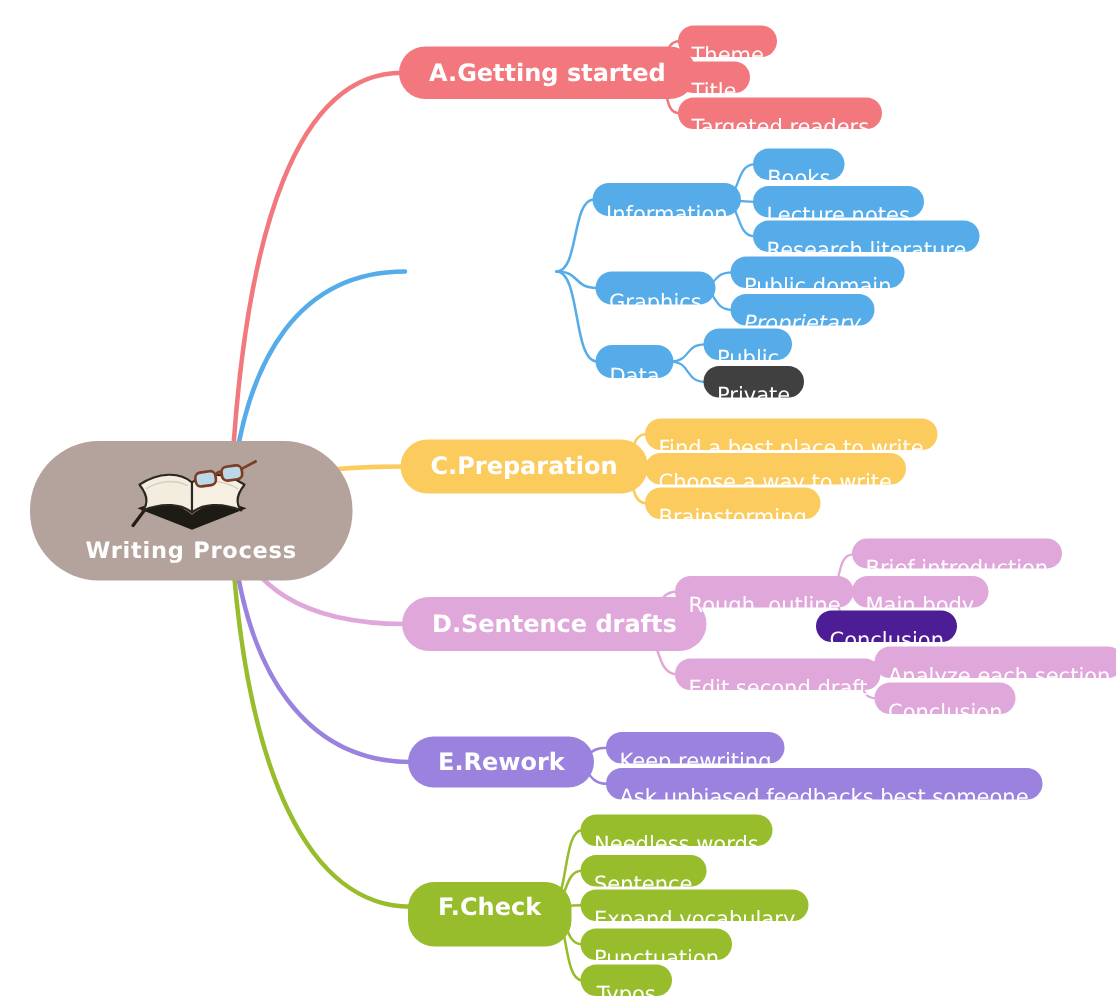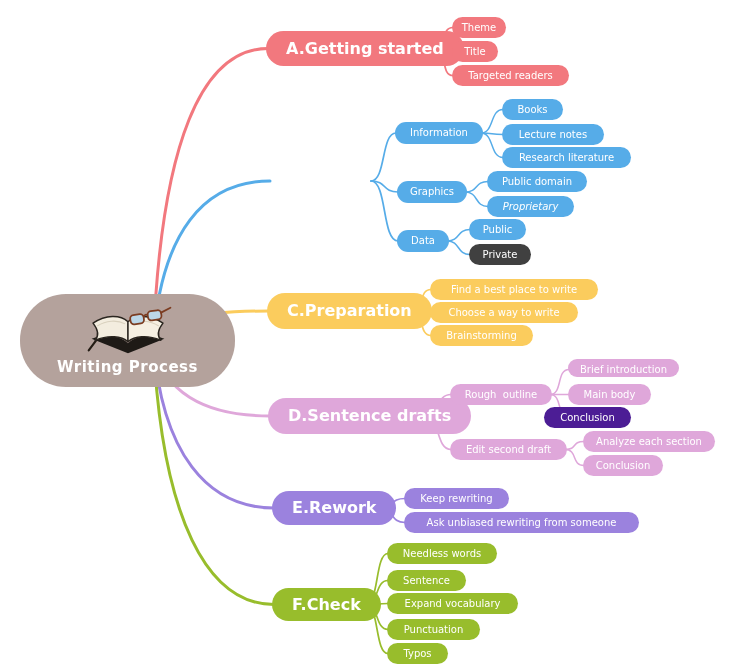--- a/index.html
+++ b/index.html
@@ -20,22 +20,22 @@
     color:#ffffff;
     text-align:center;
     white-space:pre;
   }
   .node.main{
     font-weight:bold;
     font-size:16px;
     padding:0 20px;
   }
   .node.child{
-    font-size:10px;
-    padding:0 9px;
+    font-size:14px;
+    padding:10px 9px;
   }
   #center-node{
     position:absolute;
     left:20px;top:294px;
     width:215px;height:93px;
     border-radius:46px;
     display:flex;flex-direction:column;
     align-items:center;justify-content:center;
     color:#ffffff;
     font-weight:bold;
@@ -126,20 +126,20 @@
     <div class="node main" style="left: 268px; top: 398px; height: 36px; line-height: 36px; border-radius: 19px; min-width: 156px; background: rgb(223, 167, 218);"><span>D.Sentence drafts</span></div>
     <div class="node child" style="left: 450px; top: 384px; height: 21px; line-height: 21px; border-radius: 11.5px; min-width: 102px; background: rgb(223, 167, 218);"><span>Rough  outline</span></div>
     <div class="node child" style="left: 568px; top: 359px; height: 18px; line-height: 21px; border-radius: 11.5px; min-width: 111px; background: rgb(223, 167, 218);"><span>Brief introduction</span></div>
     <div class="node child" style="left: 568px; top: 384px; height: 21px; line-height: 21px; border-radius: 11.5px; min-width: 83px; background: rgb(223, 167, 218);"><span>Main body</span></div>
     <div class="node child" style="left: 544px; top: 407px; height: 21px; line-height: 21px; border-radius: 11.5px; min-width: 87px; background: #4c1d95;"><span>Conclusion</span></div>
     <div class="node child" style="left: 450px; top: 439px; height: 21px; line-height: 21px; border-radius: 11.5px; min-width: 117px; background: rgb(223, 167, 218);"><span>Edit second draft</span></div>
     <div class="node child" style="left: 583px; top: 431px; height: 21px; line-height: 21px; border-radius: 11.5px; min-width: 132px; background: rgb(223, 167, 218);"><span>Analyze each section</span></div>
     <div class="node child" style="left: 583px; top: 455px; height: 21px; line-height: 21px; border-radius: 11.5px; min-width: 80px; background: rgb(223, 167, 218);"><span>Conclusion</span></div>
     <div class="node main" style="left: 272px; top: 491px; height: 34px; line-height: 34px; border-radius: 18px; min-width: 103px; background: rgb(155, 130, 222);"><span>E.Rework</span></div>
     <div class="node child" style="left: 404px; top: 488px; height: 21px; line-height: 21px; border-radius: 11.5px; min-width: 105px; background: rgb(155, 130, 222);"><span>Keep rewriting</span></div>
-    <div class="node child" style="left: 404px; top: 512px; height: 21px; line-height: 21px; border-radius: 11.5px; min-width: 235px; background: rgb(155, 130, 222);"><span>Ask unbiased rewriting from someone</span></div>
-    <div class="node main" style="left: 272px; top: 588px; height: 33px; line-height: 33px; border-radius: 17.5px; min-width: 92px; background: rgb(152, 189, 44);"><span>F.Check</span></div>
+    <div class="node child" style="left: 404px; top: 512px; height: 21px; line-height: 21px; border-radius: 11.5px; min-width: 235px; background: rgb(155, 130, 222);"><span>Ask unbiased feedbacks best someone</span></div>
+    <div class="node main" style="left: 272px; top: 588px; height: 43px; line-height: 33px; border-radius: 17.5px; min-width: 92px; background: rgb(152, 189, 44);"><span>F.Check</span></div>
     <div class="node child" style="left: 387px; top: 543px; height: 21px; line-height: 21px; border-radius: 11.5px; min-width: 110px; background: rgb(152, 189, 44);"><span>Needless words</span></div>
     <div class="node child" style="left: 387px; top: 570px; height: 21px; line-height: 21px; border-radius: 11.5px; min-width: 79px; background: rgb(152, 189, 44);"><span>Sentence</span></div>
     <div class="node child" style="left: 387px; top: 593px; height: 21px; line-height: 21px; border-radius: 11.5px; min-width: 131px; background: rgb(152, 189, 44);"><span>Expand vocabulary</span></div>
     <div class="node child" style="left: 387px; top: 619px; height: 21px; line-height: 21px; border-radius: 11.5px; min-width: 93px; background: rgb(152, 189, 44);"><span>Punctuation</span></div>
     <div class="node child" style="left: 387px; top: 643px; height: 21px; line-height: 21px; border-radius: 11.5px; min-width: 61px; background: rgb(152, 189, 44);"><span>Typos</span></div>
   </div>
 
 </body></html>

